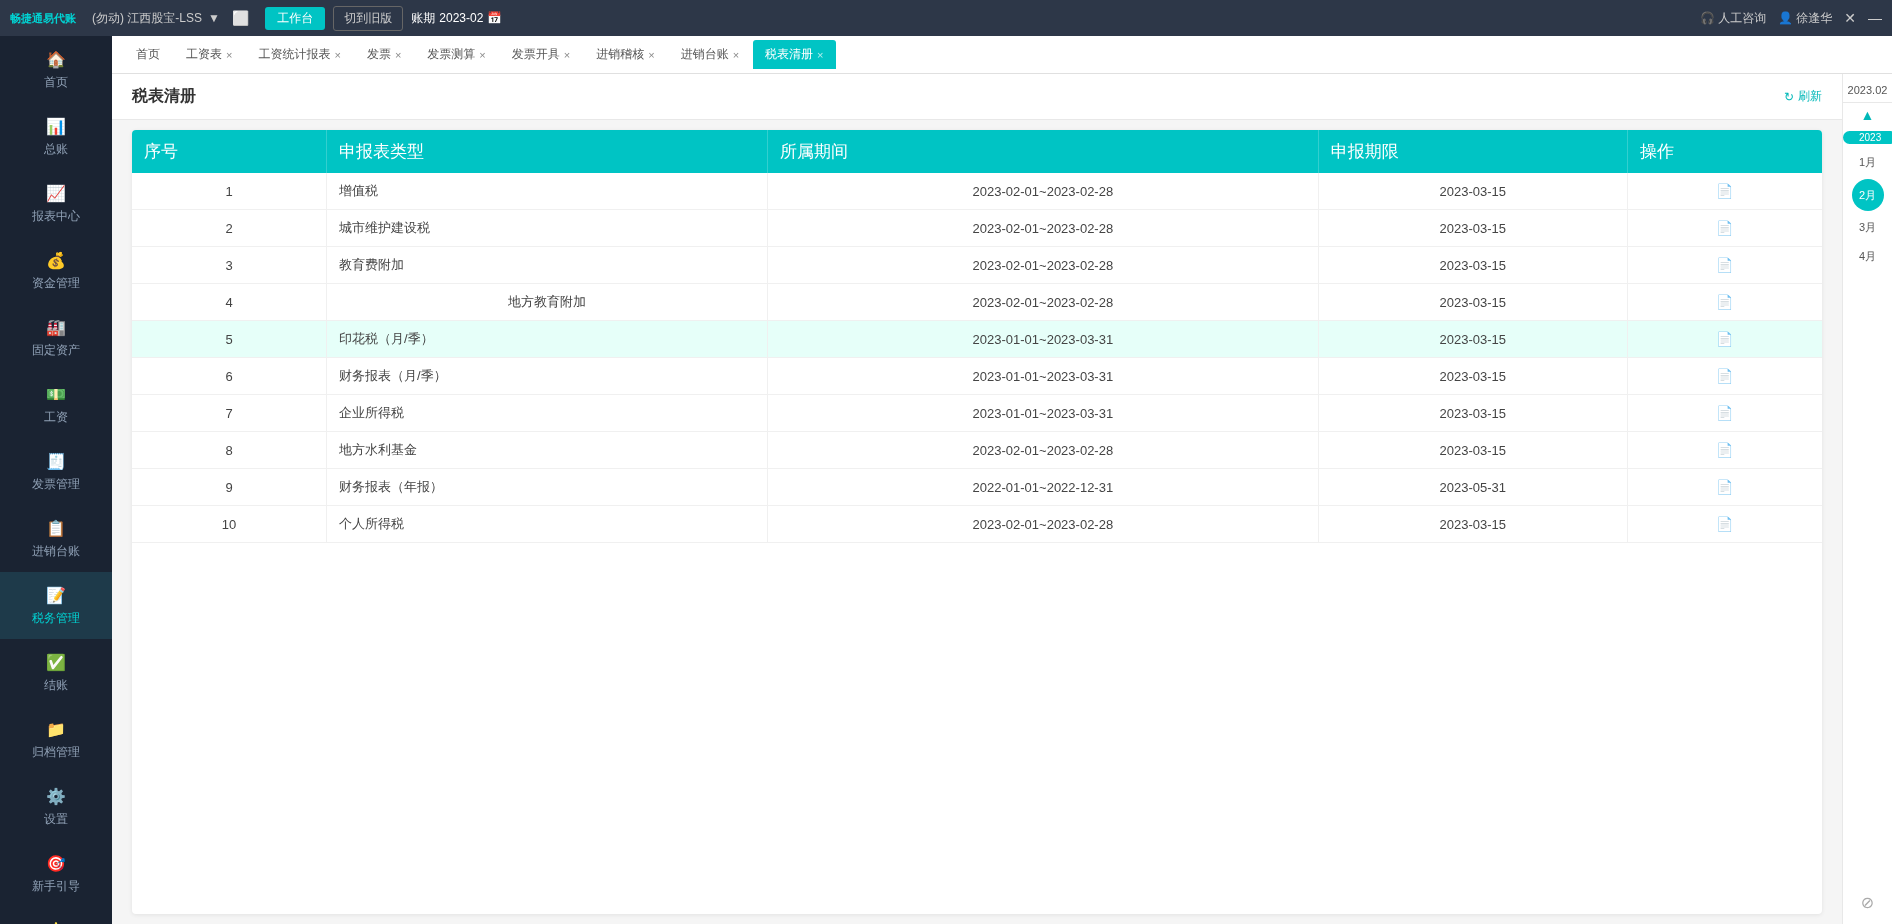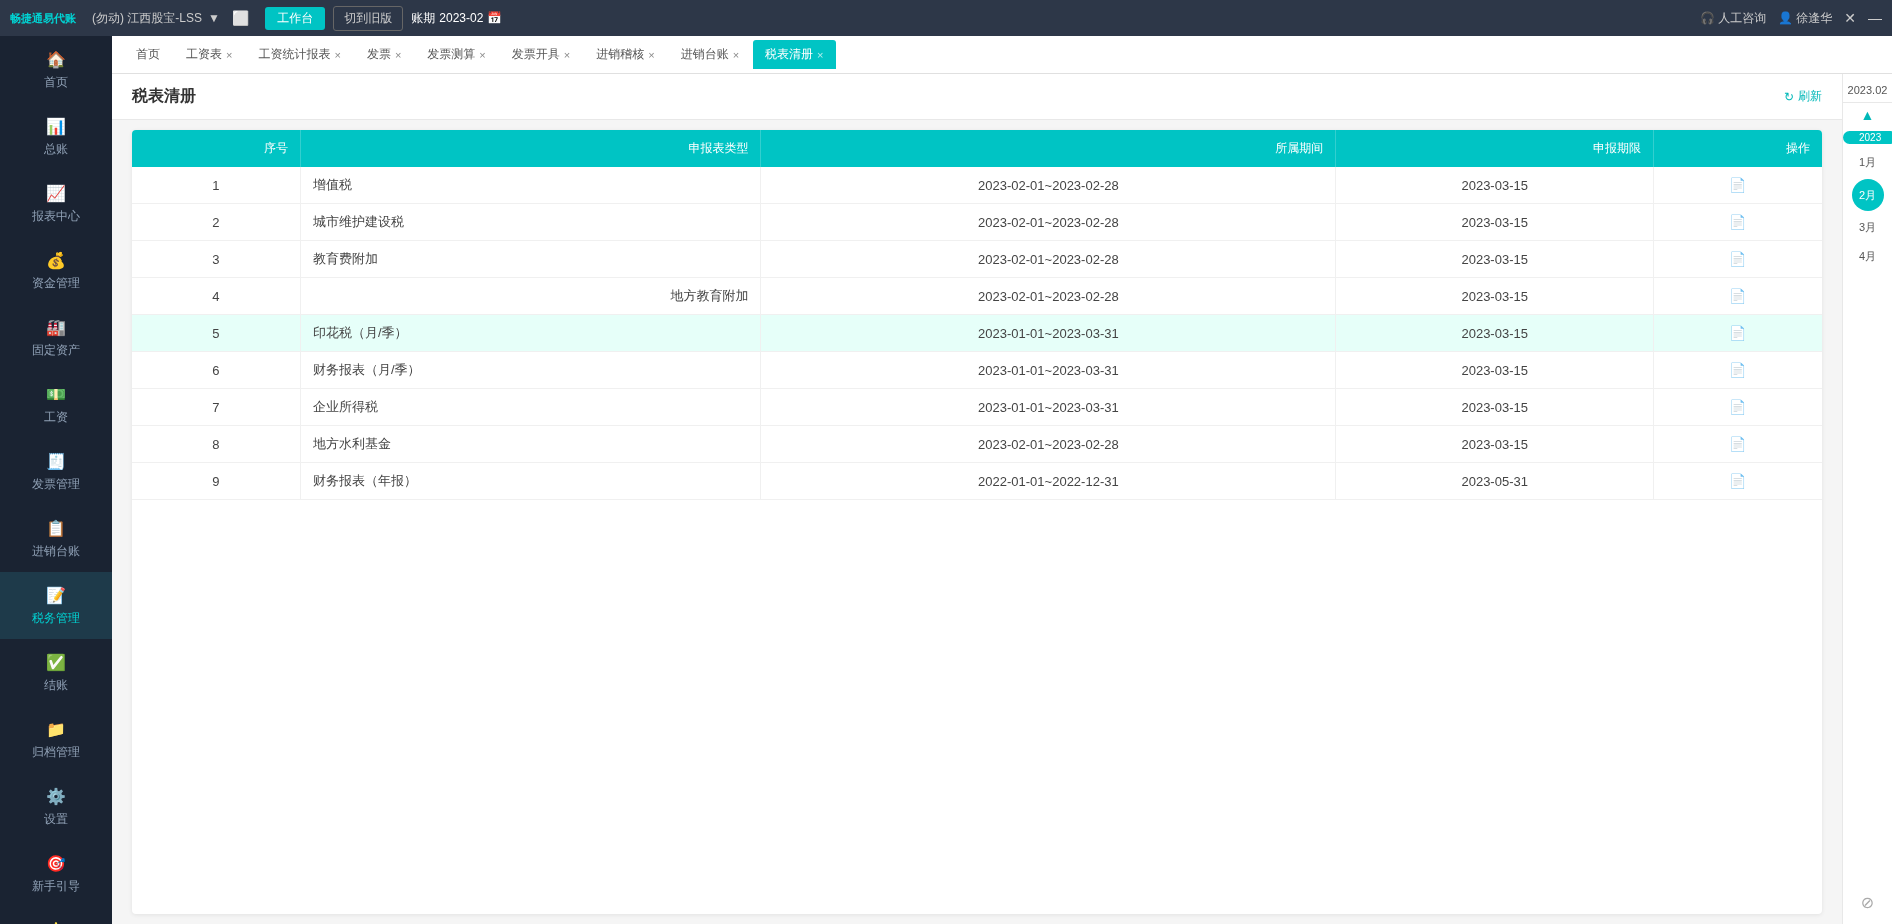--- a/index.html
+++ b/index.html
@@ -193,23 +193,23 @@
     table {
       width: 100%;
       border-collapse: collapse;
     }
     thead tr {
       background: #00c4c4;
       color: #fff;
     }
     thead th {
       padding: 10px 12px;
-      font-size: 12px;
+      font-size: 17px;
       font-weight: normal;
-      text-align: right;
+      text-align: left;
       border-right: 1px solid rgba(255,255,255,0.2);
     }
     thead th:last-child { border-right: none; }
     tbody tr {
       border-bottom: 1px solid #f0f0f0;
     }
     tbody tr.highlighted { background: #e6fff9; }
     tbody td {
       padding: 9px 12px;
       font-size: 13px;
@@ -456,21 +456,21 @@
   </tr>
                 <tr>
     <td>3</td>
     <td style="text-align:left;">教育费附加</td>
     <td>2023-02-01~2023-02-28</td>
     <td>2023-03-15</td>
     <td><span class="action-icon">📄</span></td>
   </tr>
                 <tr>
     <td>4</td>
-    <td style="text-align:right;">地方教育附加</td>
+    <td style="text-align:center;">地方教育附加</td>
     <td>2023-02-01~2023-02-28</td>
     <td>2023-03-15</td>
     <td><span class="action-icon">📄</span></td>
   </tr>
                 <tr class="highlighted">
     <td>5</td>
     <td style="text-align:left;">印花税（月/季）</td>
     <td>2023-01-01~2023-03-31</td>
     <td>2023-03-15</td>
     <td><span class="action-icon">📄</span></td>
@@ -494,20 +494,27 @@
     <td style="text-align:left;">地方水利基金</td>
     <td>2023-02-01~2023-02-28</td>
     <td>2023-03-15</td>
     <td><span class="action-icon">📄</span></td>
   </tr>
                 <tr>
     <td>9</td>
     <td style="text-align:left;">财务报表（年报）</td>
     <td>2022-01-01~2022-12-31</td>
     <td>2023-05-31</td>
+    <td><span class="action-icon">📄</span></td>
+  </tr>
+                <tr>
+    <td>10</td>
+    <td style="text-align:left;">个人所得税</td>
+    <td>2023-02-01~2023-02-28</td>
+    <td>2023-03-15</td>
     <td><span class="action-icon">📄</span></td>
   </tr>
               </tbody>
           </table>
         </div>
       </div>
 
       <div class="right-panel">
         <div class="right-panel-header">2023.02</div>
         <div class="nav-arrow">▲</div>

